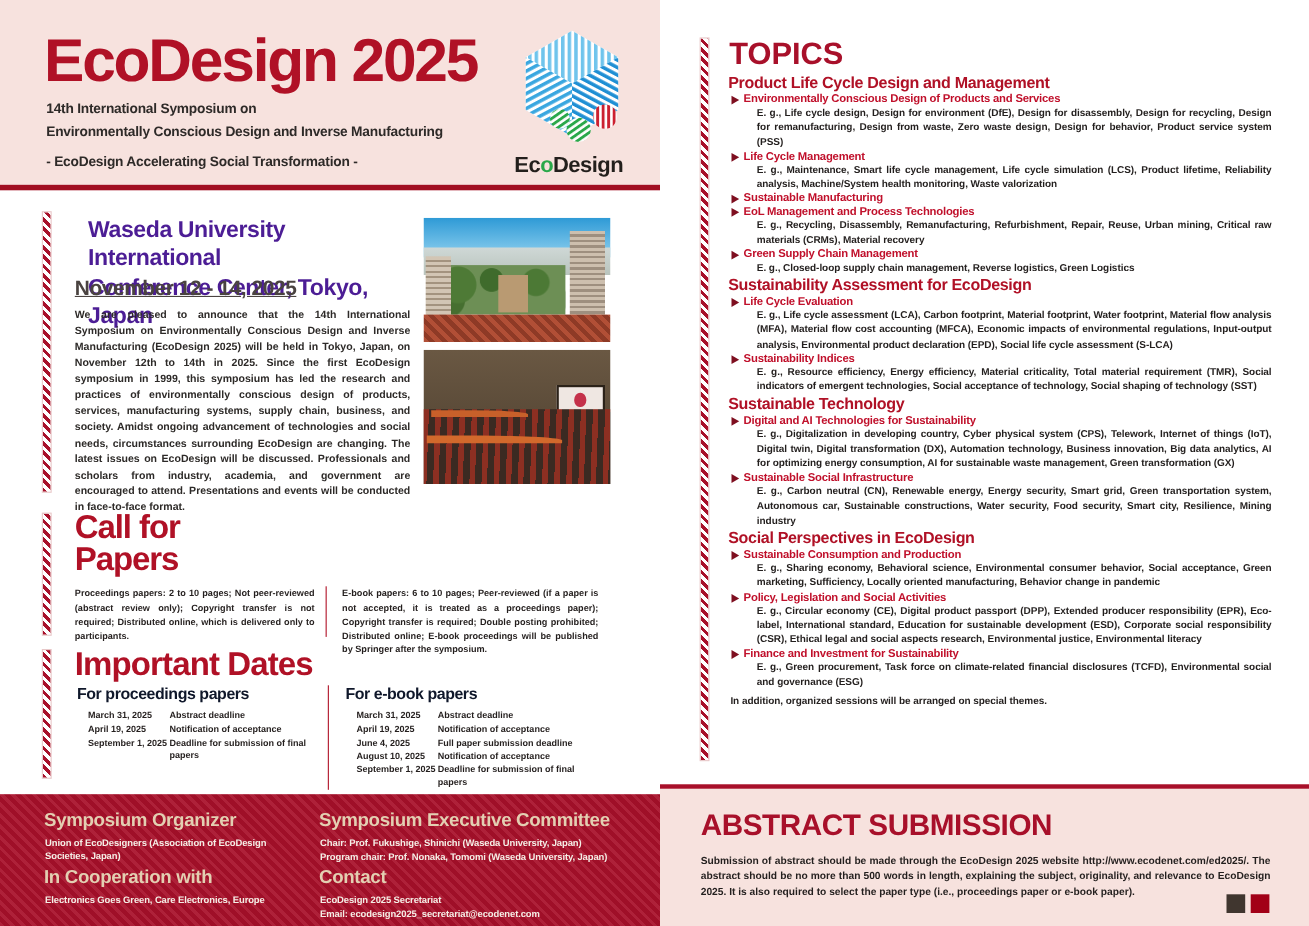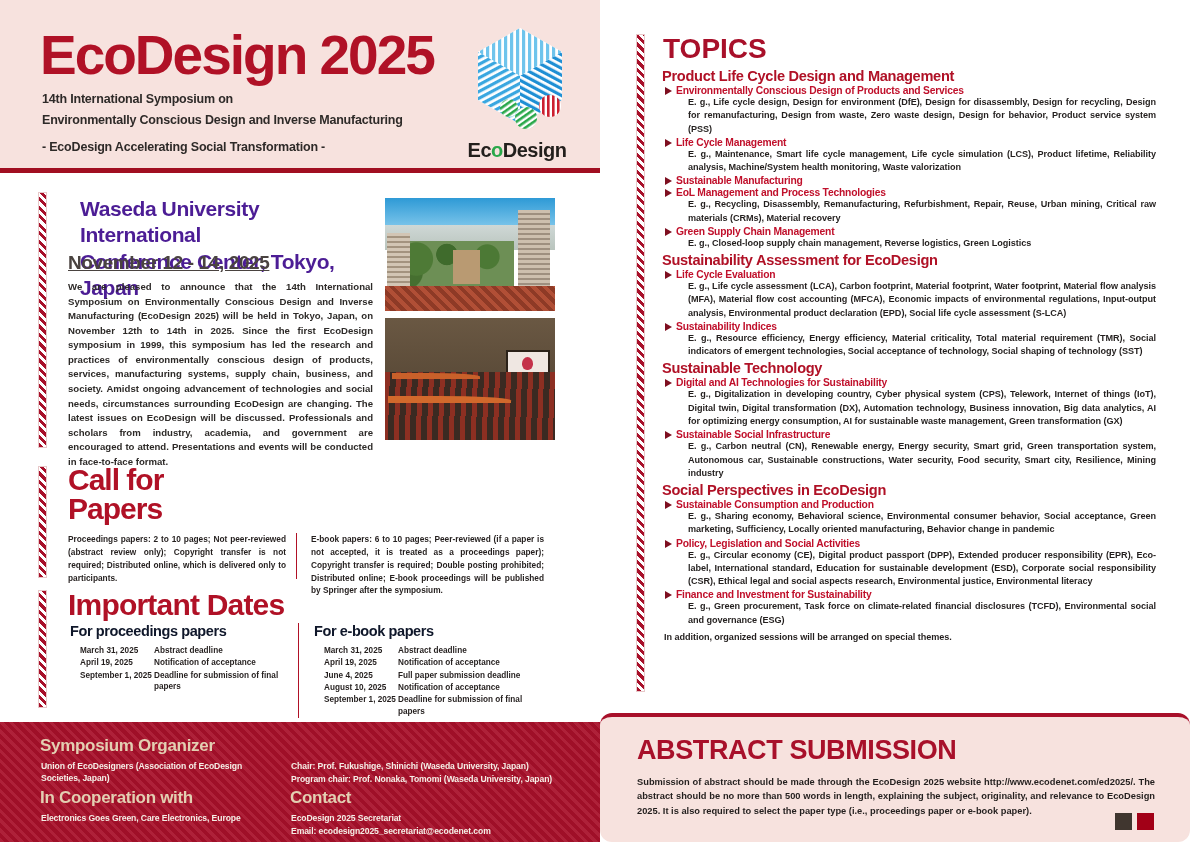--- a/index.html
+++ b/index.html
@@ -168,21 +168,21 @@
     margin: 0 0 1px 26px; font-weight: bold; letter-spacing: -0.05px;
   }
   .note {
     font-size: 9.1px; color: #231f1e; font-weight: bold;
     margin: 5px 0 0 2px; letter-spacing: -0.05px;
   }
 
   
   .abs-band {
     position: absolute; left: 600px; top: 713px; width: 590px; height: 129px;
-    background: #f7e2de; border-top: 4px solid #a8102a; border-radius: 12px;
+    background: #f7e2de; border-top: 4px solid #a8102a;
   }
   .abs-title {
     position: absolute; left: 37px; top: 18px;
     font-size: 27px; font-weight: bold; color: #a8102a; letter-spacing: -0.4px;
   }
   .abs-body {
     position: absolute; left: 37px; top: 58px; width: 518px;
     font-size: 9.3px; font-weight: bold; color: #231f1e; line-height: 1.55;
     text-align: justify;
   }
@@ -361,20 +361,21 @@
         </table>
       </div>
     </div>
 
     <div class="org-band">
       <div class="org-h" style="left:40px; top:14px;">Symposium Organizer</div>
       <div class="org-p" style="left:41px; top:38px; width:232px;">Union of EcoDesigners (Association of EcoDesign Societies, Japan)</div>
       <div class="org-h" style="left:40px; top:66px;">In Cooperation with</div>
       <div class="org-p" style="left:41px; top:90px; width:240px;">Electronics Goes Green, Care Electronics, Europe</div>
 
+      <div class="org-h" style="left:290px; top:14px;">Symposium Executive Committee</div>
       <div class="org-p" style="left:291px; top:38px; width:280px;">Chair: Prof. Fukushige, Shinichi (Waseda University, Japan)</div>
       <div class="org-p" style="left:291px; top:51px; width:285px;">Program chair: Prof. Nonaka, Tomomi (Waseda University, Japan)</div>
       <div class="org-h" style="left:290px; top:66px;">Contact</div>
       <div class="org-p" style="left:291px; top:90px; width:280px;">EcoDesign 2025 Secretariat</div>
       <div class="org-p" style="left:291px; top:103px; width:290px;">Email: ecodesign2025_secretariat@ecodenet.com</div>
     </div>
   </div>
 
   <div class="right-col"></div>
 

